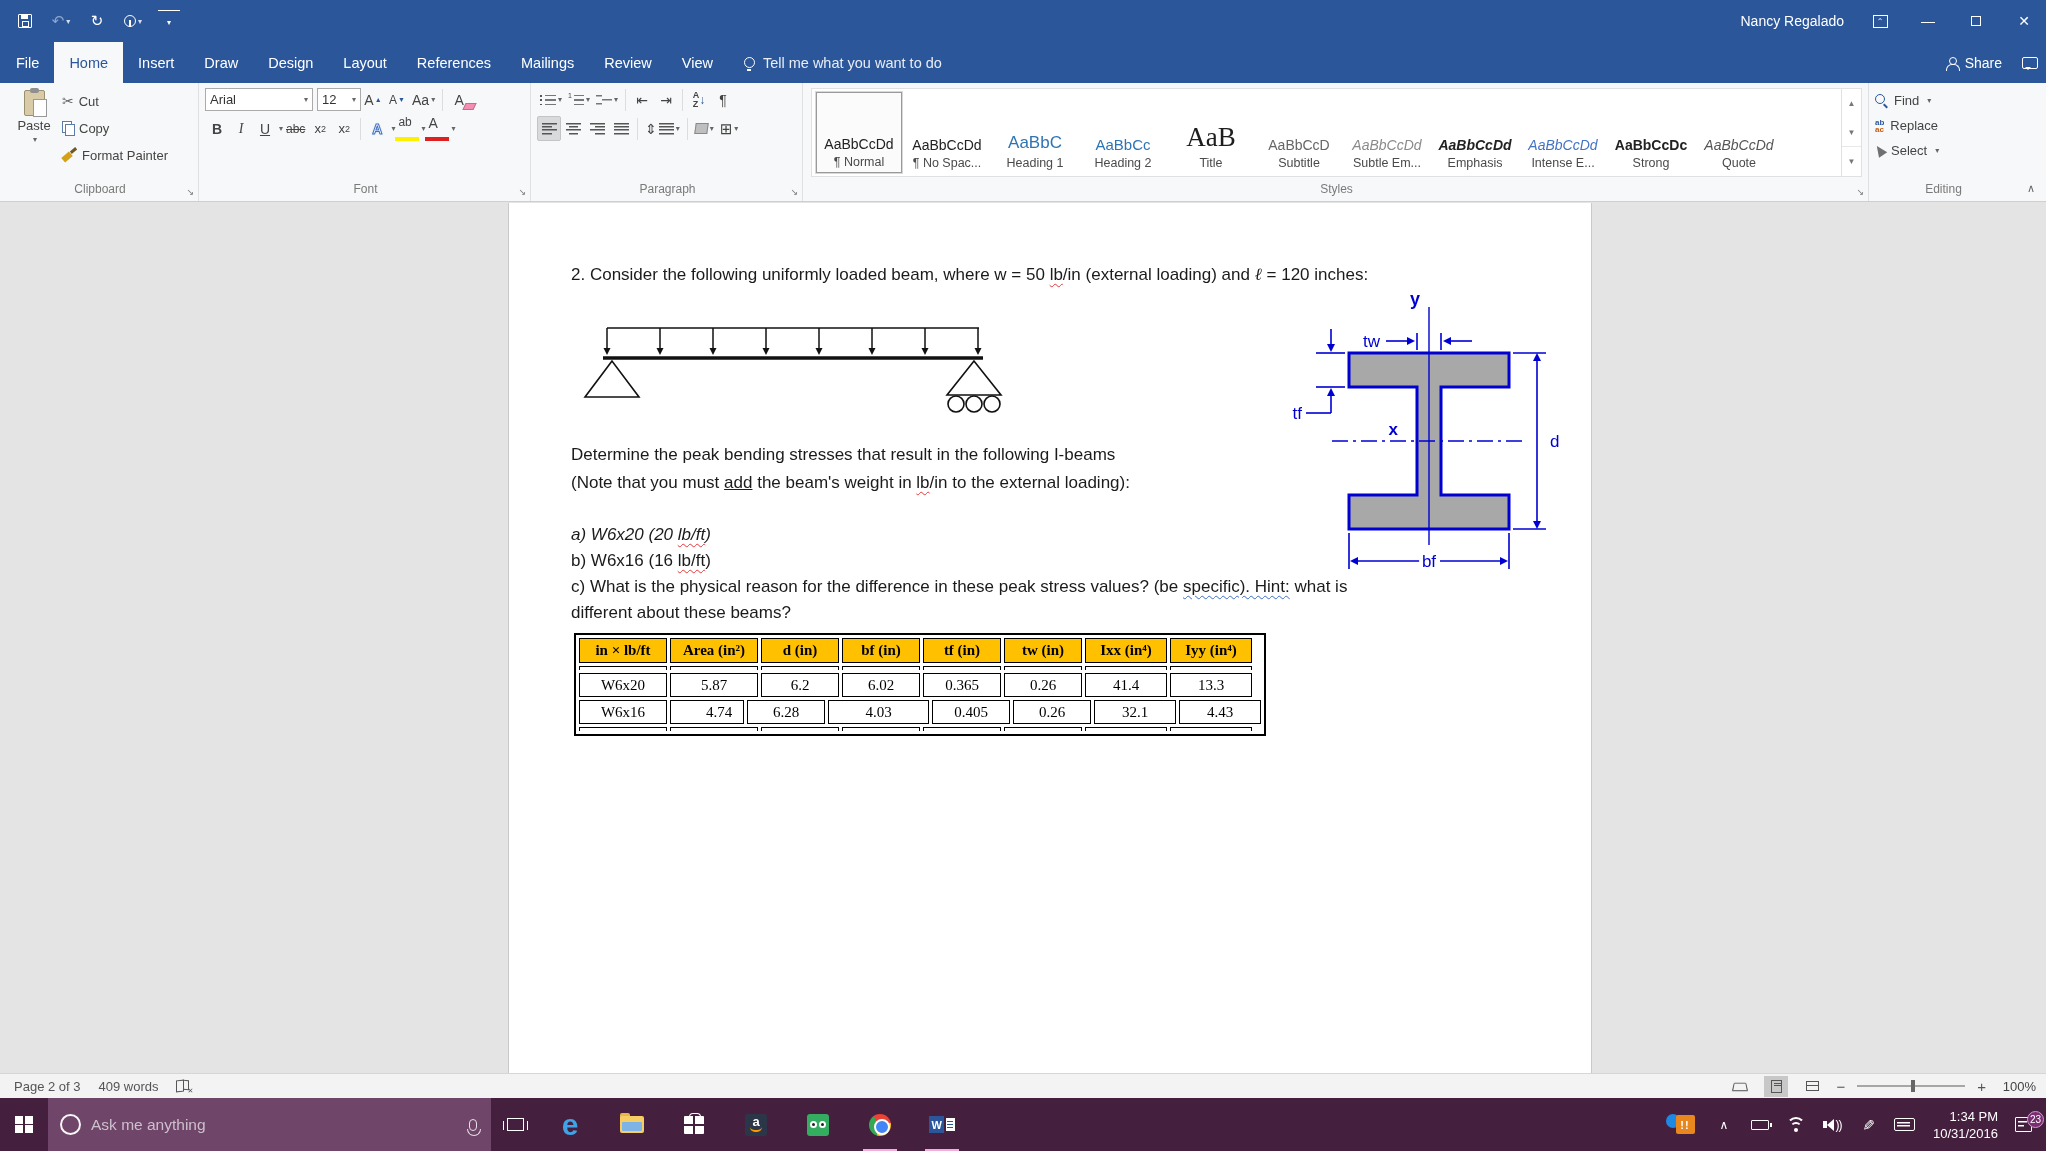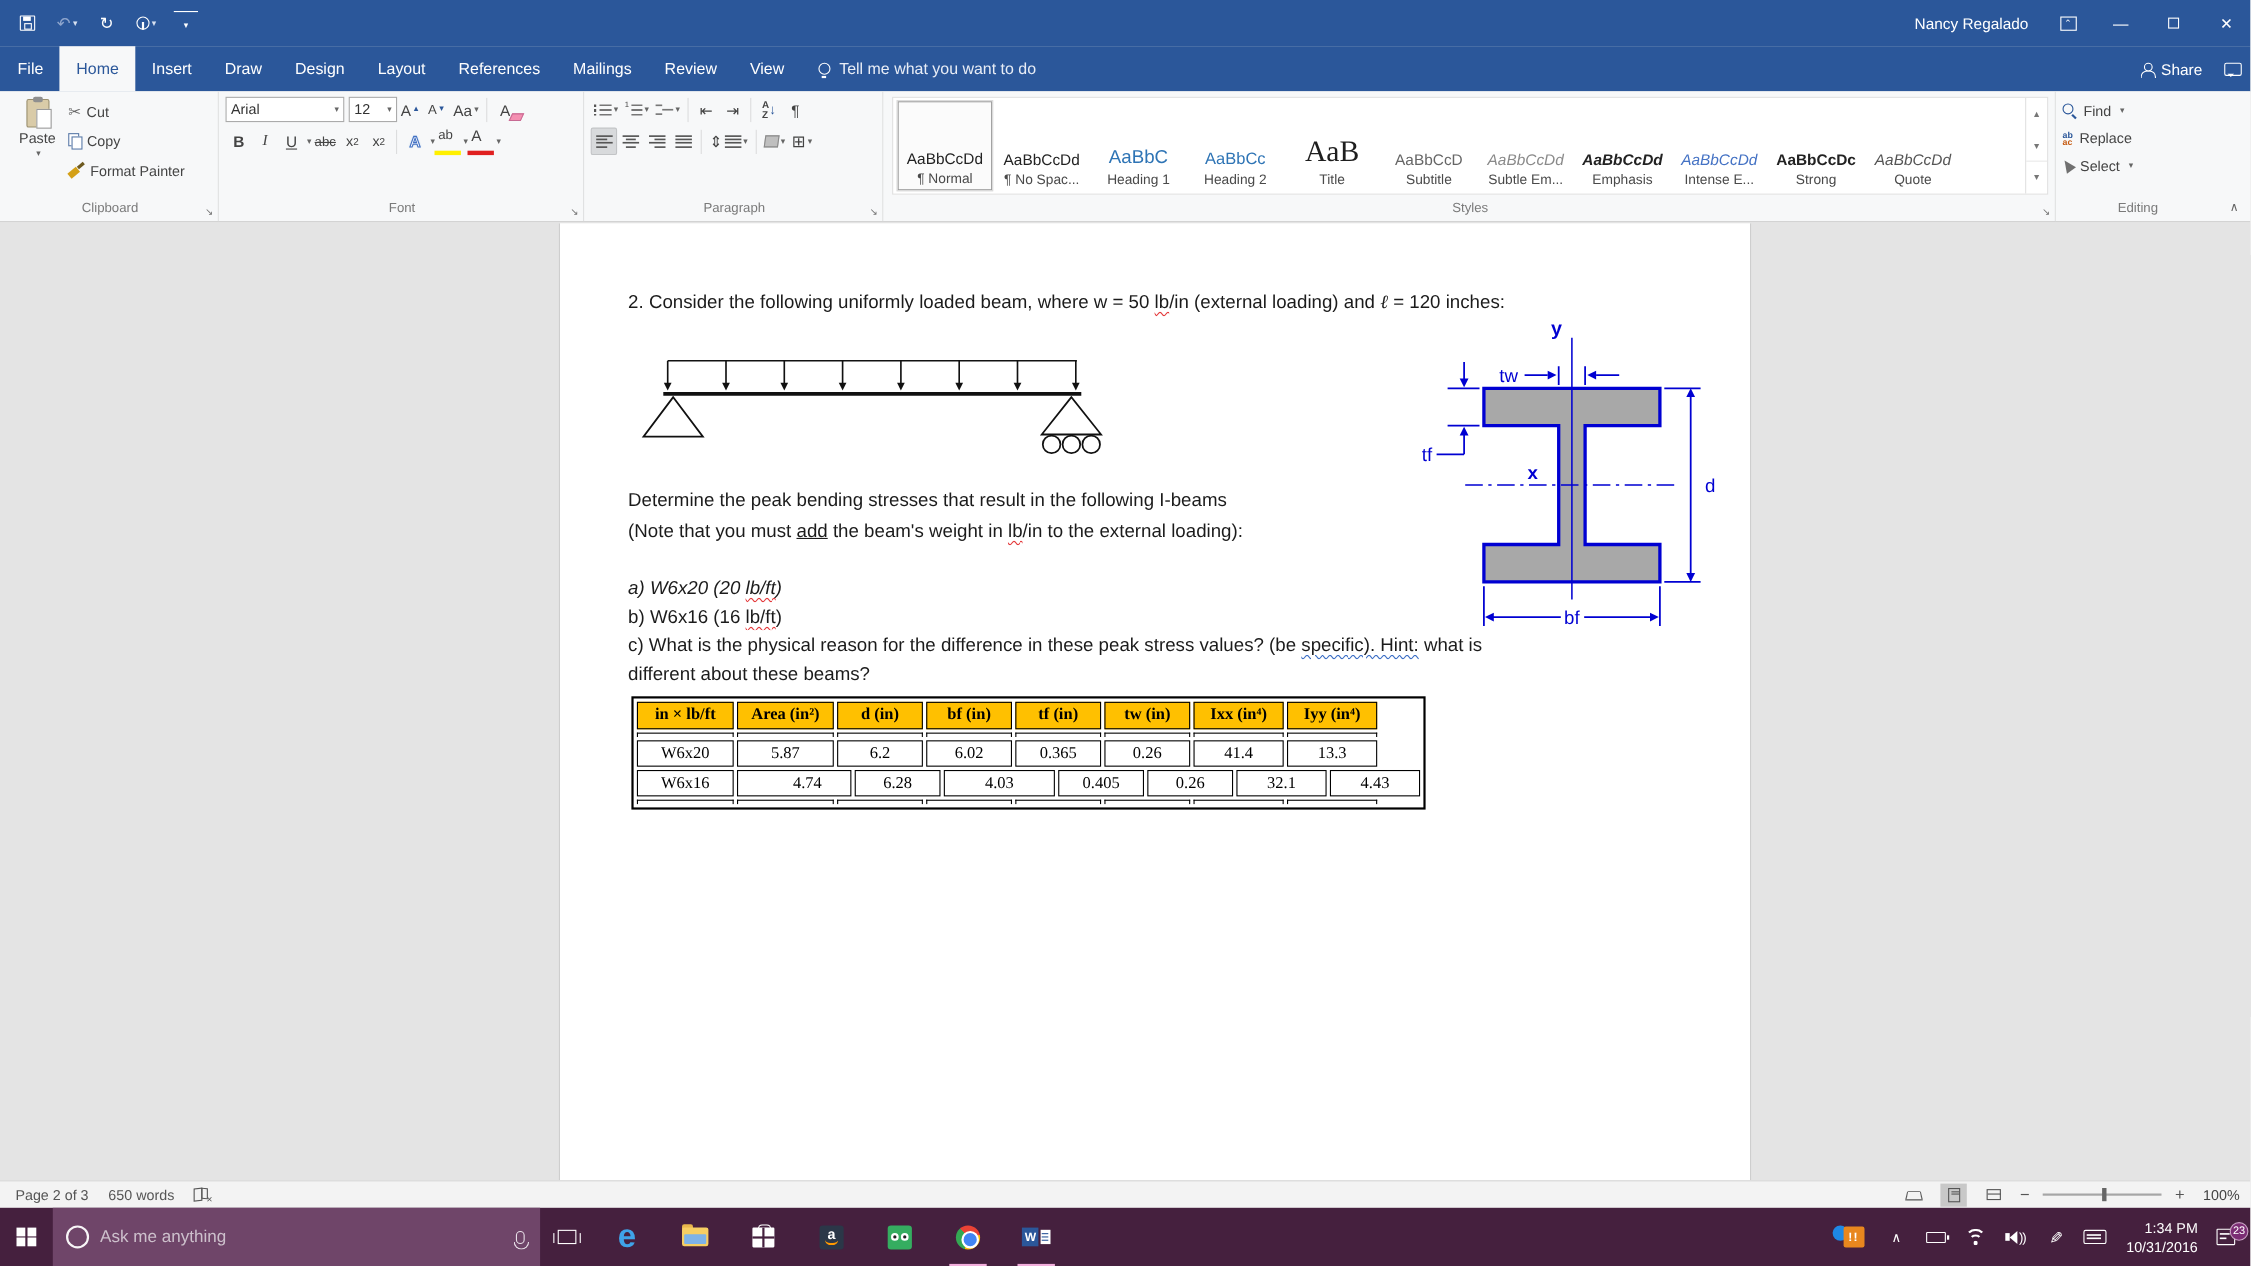--- a/index.html
+++ b/index.html
@@ -628,21 +628,21 @@
             <div class="t-cell" style="width: 88px;">5.87</div>
             <div class="t-cell" style="width: 78px;">6.2</div>
             <div class="t-cell" style="width: 78px;">6.02</div>
             <div class="t-cell" style="width: 78px;">0.365</div>
             <div class="t-cell" style="width: 78px;">0.26</div>
             <div class="t-cell" style="width: 82px;">41.4</div>
             <div class="t-cell" style="width: 82px;">13.3</div>
           </div>
           <div class="t-row">
             <div class="t-cell" style="width: 88px;">W6x16</div>
-            <div class="t-cell" style="width: 104px; padding-left: 24px;">4.74</div>
+            <div class="t-cell" style="width: 74px; padding-left: 24px;">4.74</div>
             <div class="t-cell" style="width: 78px;">6.28</div>
             <div class="t-cell" style="width: 101px; text-align: center;">4.03</div>
             <div class="t-cell" style="width: 78px;">0.405</div>
             <div class="t-cell" style="width: 78px;">0.26</div>
             <div class="t-cell" style="width: 82px;">32.1</div>
             <div class="t-cell" style="width: 82px;">4.43</div>
           </div>
           <div class="t-row t-sliver">
             <div class="t-cell" style="width: 88px;"></div>
             <div class="t-cell" style="width: 88px;"></div>
@@ -654,21 +654,21 @@
             <div class="t-cell" style="width: 82px;"></div>
           </div>
         </div>
 
     </div>
   </div>
 
   <div class="statusbar">
     <div class="sb-left">
       <span>Page 2 of 3</span>
-      <span>650 words</span>
+      <span>409 words</span>
       <span class="proof-ic">
           <i></i>
         </span>
     </div>
     <div class="sb-right">
       <span class="view-ic">
           <span class="vi-read"></span>
         </span>
       <span class="view-ic sel">
           <span class="vi-print"></span>

